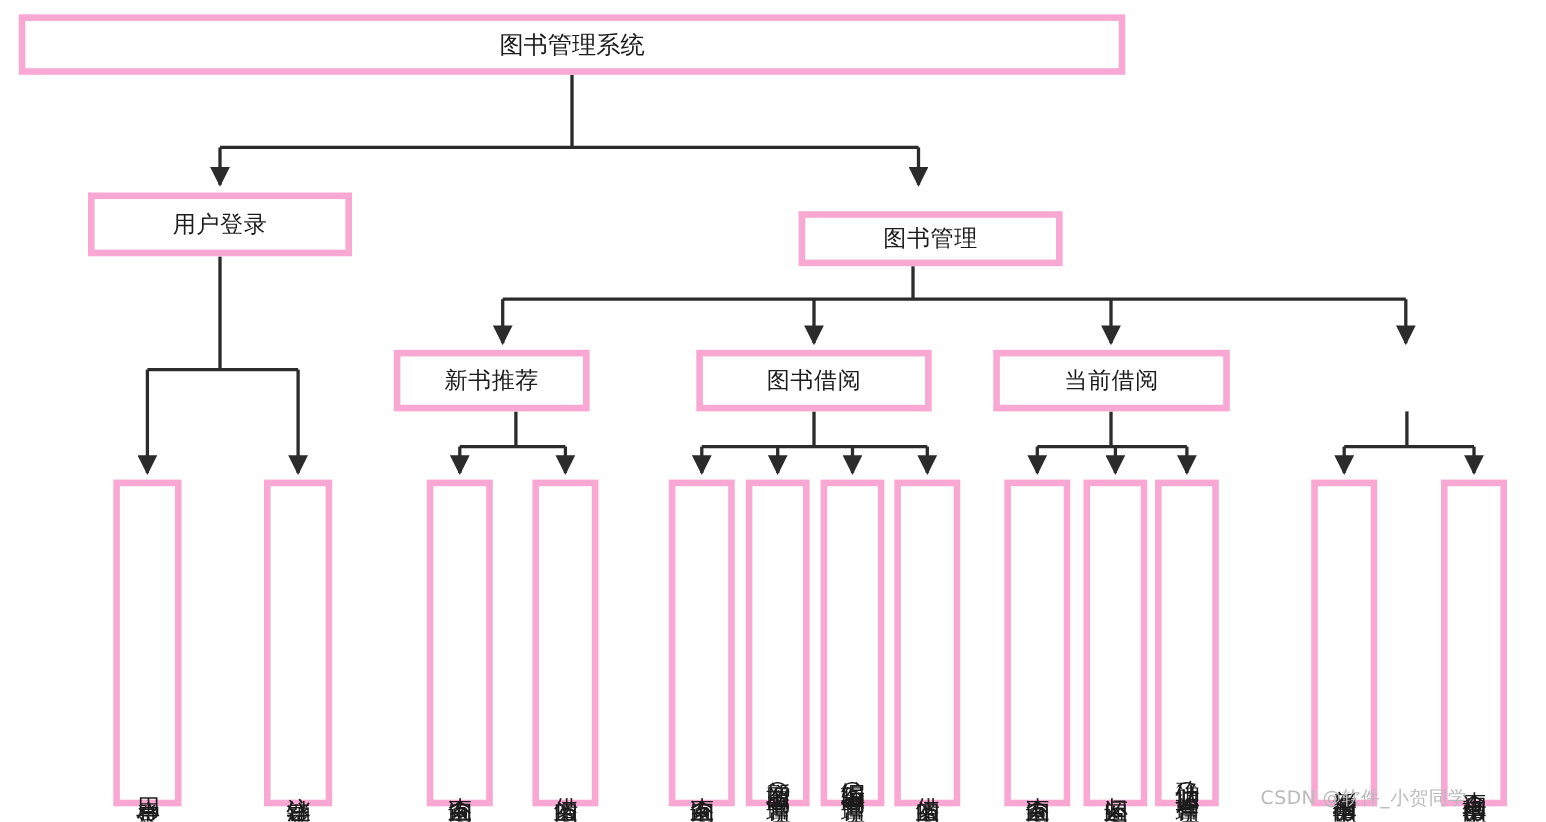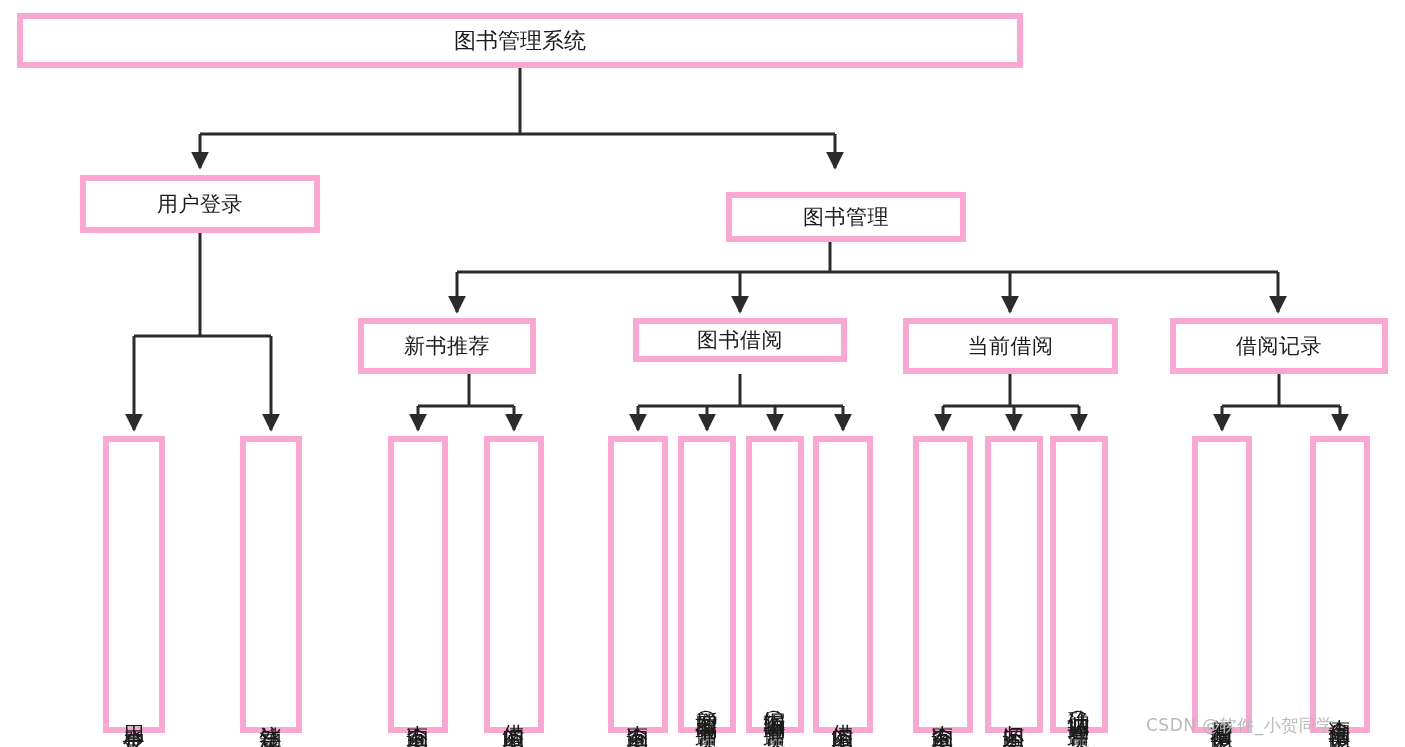--- a/index.html
+++ b/index.html
@@ -127,28 +127,25 @@
   <div class="node horiz" style="left: 80px; top: 175px; width: 240px; height: 58px;">
     <span>用户登录</span>
   </div>
   <div class="node horiz" style="left: 710px; top: 192px; width: 240px; height: 50px; margin-left: 16px;">
     <span>图书管理</span>
   </div>
 
   <div class="node horiz" style="left: 358px; top: 318px; width: 178px; height: 56px;">
     <span>新书推荐</span>
   </div>
-  <div class="node horiz" style="left: 633px; top: 318px; width: 214px; height: 44px;">
+  <div class="node horiz" style="left: 633px; top: 318px; width: 214px; height: 56px;">
     <span>图书借阅</span>
   </div>
   <div class="node horiz" style="left: 903px; top: 318px; width: 215px; height: 56px; justify-content: center;">
     <span>当前借阅</span>
-  </div>
-  <div class="node horiz" style="left: 1170px; top: 318px; width: 218px; height: 56px;">
-    <span>借阅记录</span>
   </div>
 
   <div class="node leaf" style="left: 103px; top: 436px; width: 62px; height: 297px;">
     <span class="vtext">用户登录</span>
   </div>
   <div class="node leaf" style="left: 240px; top: 436px; width: 62px; height: 297px;">
     <span class="vtext">注销登录</span>
   </div>
   <div class="node leaf" style="left: 388px; top: 436px; width: 60px; height: 297px;">
     <span class="vtext">查询图书</span>

